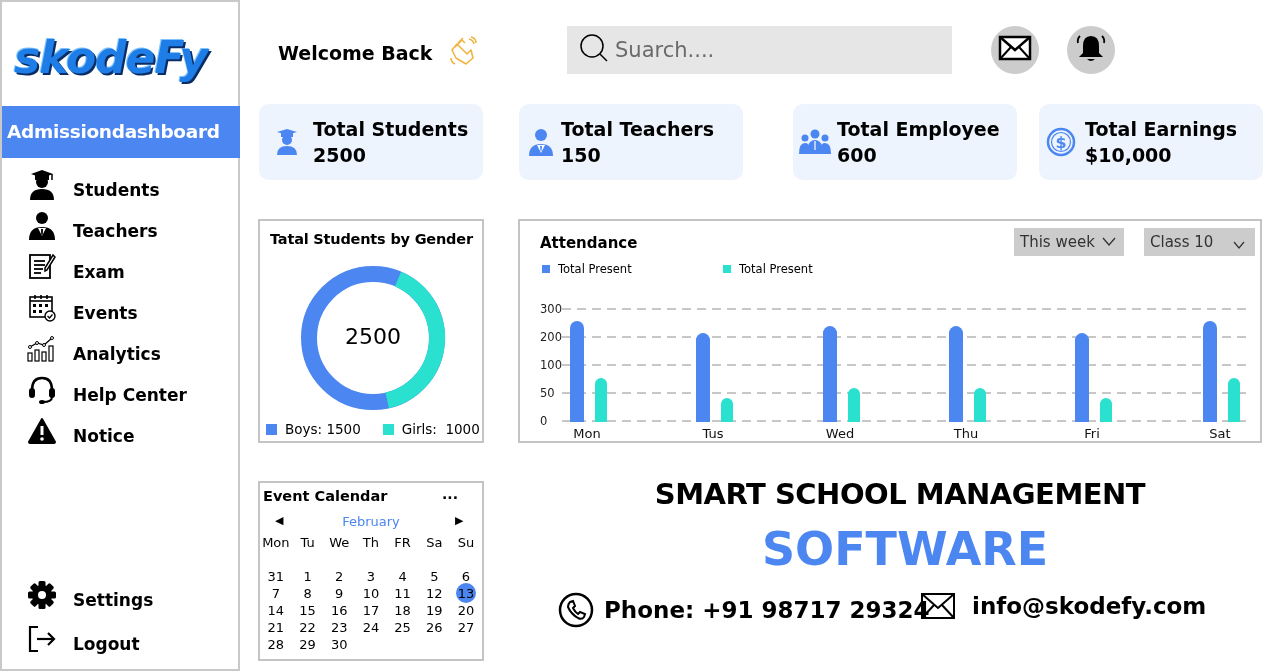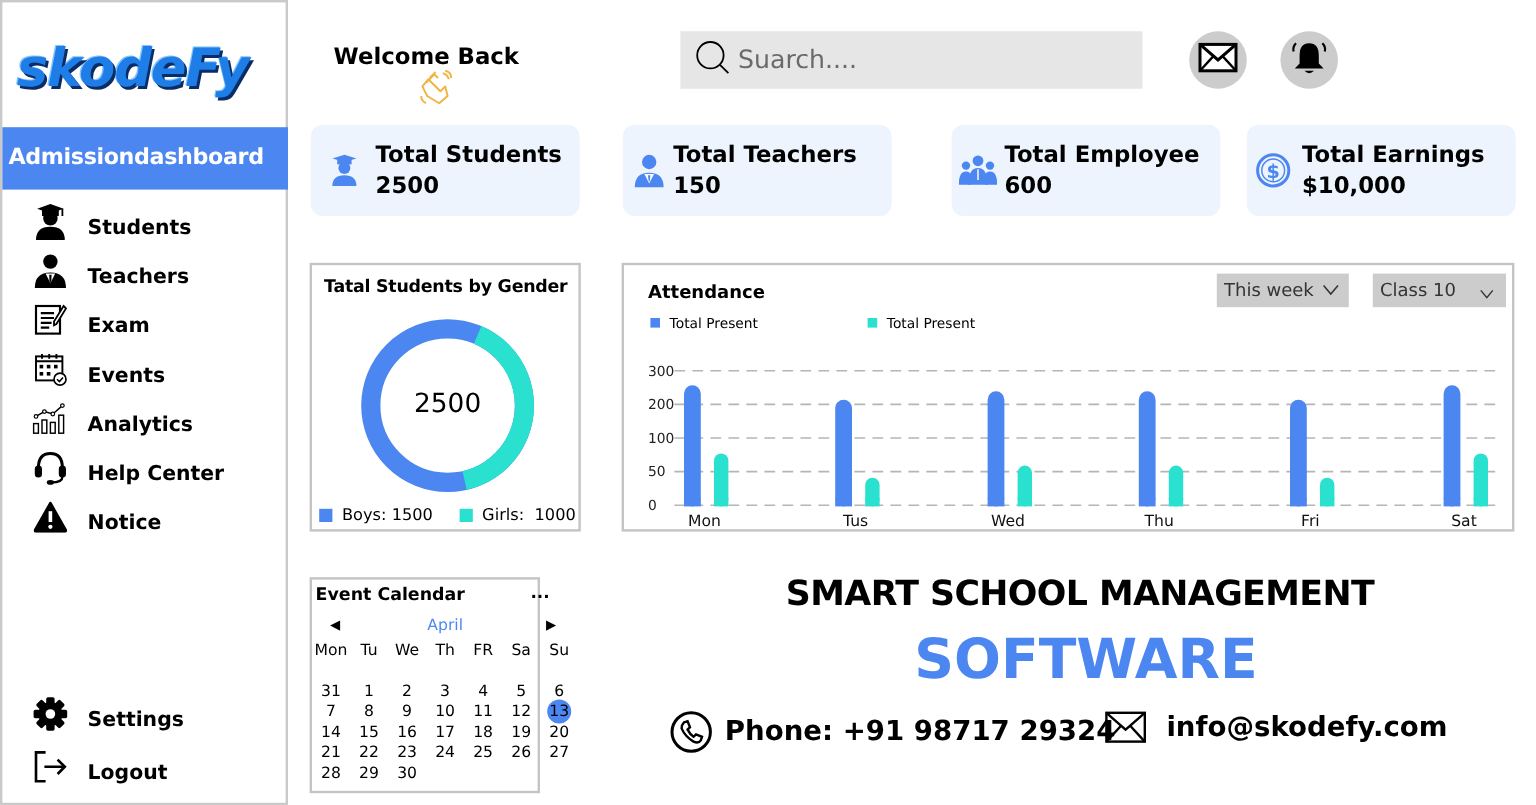--- a/index.html
+++ b/index.html
@@ -11,21 +11,21 @@
   .logo { position: absolute; left: 12px; top: 30px; width: 222px; height: 52px; }
   .logo-text { font-family: "DejaVu Sans", sans-serif; font-weight: bold; font-style: italic; font-size: 44px; letter-spacing: -1px;
     color: #1e7de6; text-shadow: 2px 2px 0 #0a2d66, -1px -1px 0 #7fc4ff; line-height: 52px; }
   .active-nav { position: absolute; left: 0; top: 104px; width: 238px; height: 52px; background: #4c86f0; color: #fff;
     font-weight: bold; font-size: 18.5px; line-height: 52px; padding-left: 5px; letter-spacing: -0.3px; white-space: nowrap; }
   .nav-item { position: absolute; left: 24px; height: 34px; display: flex; align-items: center; }
   .nav-item .ico { width: 32px; height: 32px; display: flex; align-items: center; justify-content: center; }
   .nav-item .lbl { margin-left: 15px; font-weight: bold; font-size: 17px; padding-top: 10px; }
 
   
-  .welcome { position: absolute; left: 278px; top: 36px; font-weight: bold; font-size: 19px; display: flex; align-items: center; flex-direction: column; }
+  .welcome { position: absolute; left: 278px; top: 36px; font-weight: bold; font-size: 19px; display: flex; align-items: center; }
   .welcome .clap { margin-left: 16px; }
   .search { position: absolute; left: 567px; top: 26px; width: 385px; height: 48px; background: #e6e6e6; display: flex; align-items: center; }
   .search .ico { margin-left: 12px; }
   .search input { border: none; background: transparent; font-family: "DejaVu Sans", sans-serif; font-size: 21px; color: #0f766e; margin-left: 6px; width: 320px; outline: none; }
   .search input::placeholder { color: #6a6a6a; }
   .round-btn { position: absolute; top: 26px; width: 48px; height: 48px; border-radius: 50%; background: #cccccc; display: flex; align-items: center; justify-content: center; }
 
   
   .stat { position: absolute; top: 104px; height: 76px; width: 224px; background: #edf4fd; border-radius: 10px; display: flex; align-items: center; }
   .stat .ico { width: 40px; display: flex; justify-content: center; margin-left: 8px; }
@@ -43,21 +43,21 @@
   
   .attend { left: 518px; top: 219px; width: 744px; height: 224px; }
   .attend .title { position: absolute; left: 20px; top: 13px; font-weight: bold; font-size: 15px; }
   .attend .leg { position: absolute; top: 41px; font-size: 11.5px; display: flex; align-items: center; }
   .attend .leg .sw { width: 8px; height: 8px; margin-right: 8px; }
   .dropdown { position: absolute; top: 7px; height: 28px; background: #cccccc; font-size: 15px; color: #333; display: flex; align-items: center; padding-left: 6px; text-align: center; }
   .dropdown .chev { position: absolute; right: 8px; top: 5px; }
   .chart { position: absolute; left: 0; top: 0; width: 740px; height: 220px; }
 
   
-  .calendar { left: 258px; top: 481px; width: 192px; height: 180px; }
+  .calendar { left: 258px; top: 481px; width: 226px; height: 180px; }
   .calendar .title { position: absolute; left: 3px; top: 5px; font-weight: bold; font-size: 14.5px; white-space: nowrap; }
   .calendar .more { position: absolute; left: 182px; top: 3px; font-weight: bold; font-size: 14px; }
   .calendar .prev { position: absolute; left: 15px; top: 31px; font-size: 11px; }
   .calendar .next { position: absolute; left: 195px; top: 31px; font-size: 11px; }
   .calendar .month { position: absolute; left: 0; width: 222px; top: 31px; text-align: center; color: #4c86f0; font-size: 13px; }
   .cal-grid { position: absolute; left: 0; top: 51px; width: 222px; }
   .cal-row { display: flex; height: 17px; }
   .cal-cell { width: 31.7px; text-align: center; font-size: 13px; line-height: 17px; position: relative; }
   .cal-head { height: 34px; }
   .cal-head .cal-cell { line-height: 18px; }
@@ -383,21 +383,21 @@
     <span>Class 10</span>
     <span class="chev" style="right:10px;top:8px"><svg width="12" height="10" viewBox="0 0 12 10">
           <polyline points="1,2 6,8 11,2" fill="none" stroke="#333" stroke-width="1.2"></polyline>
         </svg></span>
   </div>
 </div>
 
 <div class="card calendar">
   <div class="title">Event Calendar</div>
   <div class="more">...</div>
-  <div class="month">April</div>
+  <div class="month">February</div>
   <div class="prev">◀</div>
   <div class="next">▶</div>
   <div class="cal-grid" id="cal-grid">
       <div class="cal-row cal-head">
         <div class="cal-cell">Mon</div>
         <div class="cal-cell">Tu</div>
         <div class="cal-cell">We</div>
         <div class="cal-cell">Th</div>
         <div class="cal-cell">FR</div>
         <div class="cal-cell">Sa</div>

